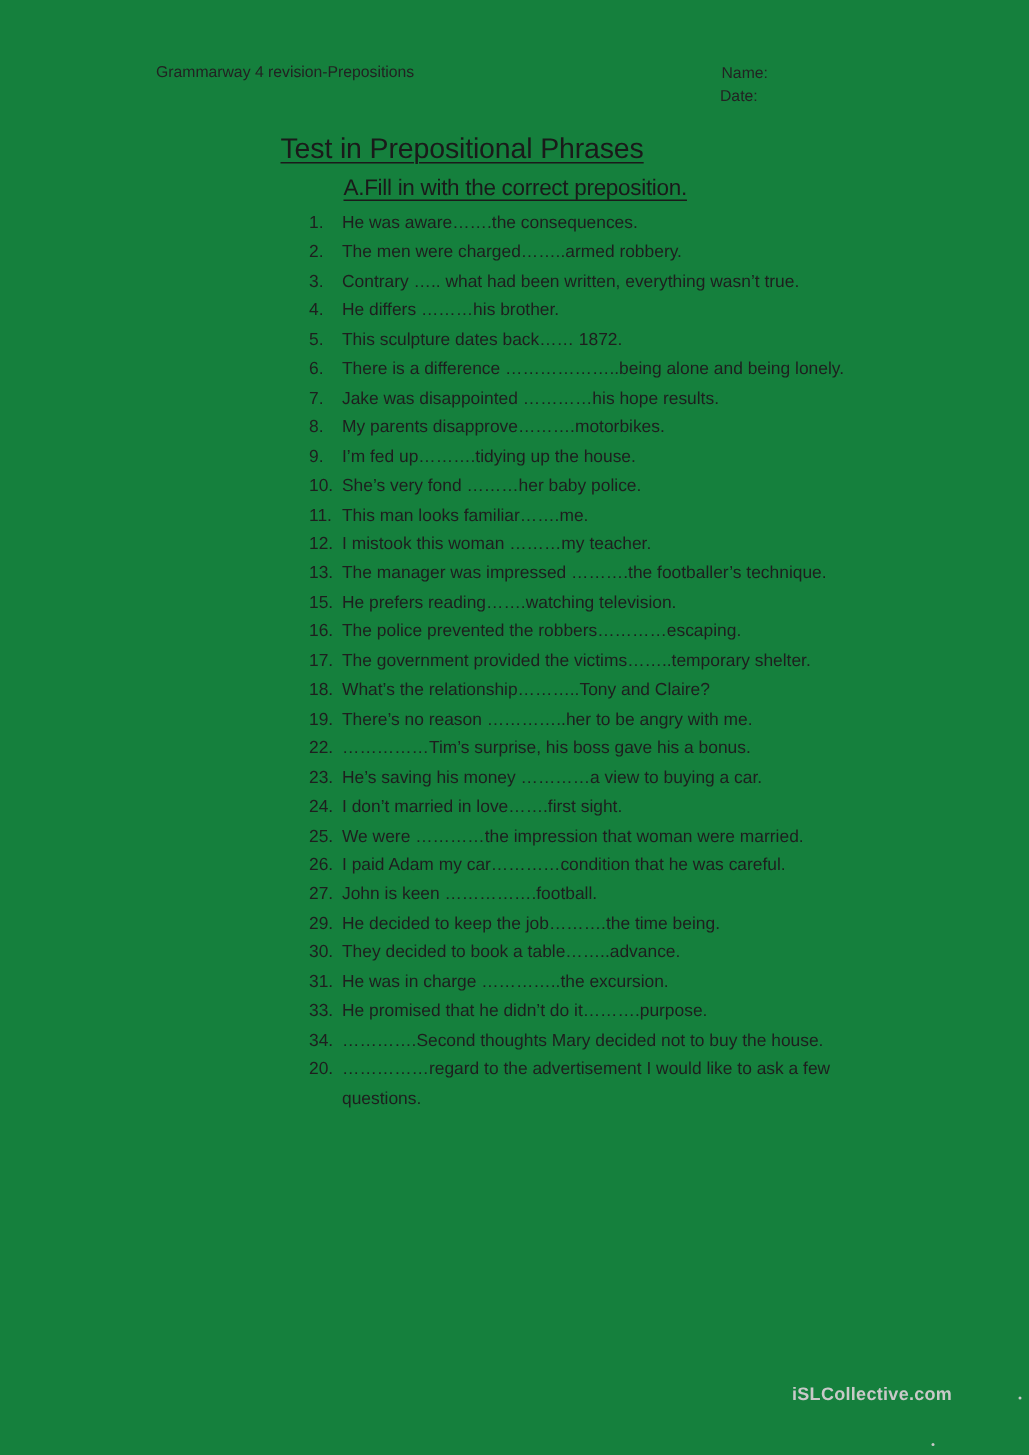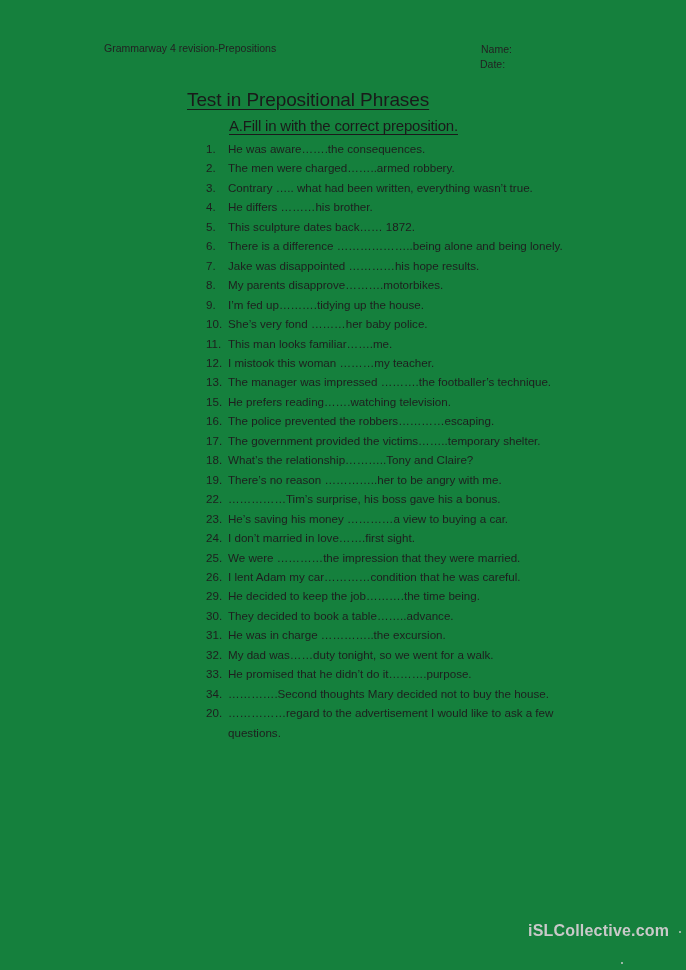--- a/index.html
+++ b/index.html
@@ -81,21 +81,21 @@
     }
     .text {
       flex: 1 1 auto;
       white-space: normal;
       max-width: 362px;
     }
     .watermark {
       position: absolute;
       left: 528px;
       top: 922px;
-      font-size: 16px;
+      font-size: 12px;
       font-weight: bold;
       color: #c9c9c9;
       letter-spacing: 0.2px;
     }
     .dot {
       position: absolute;
       width: 2px; height: 2px;
       background: #c8c8c8;
       border-radius: 50%;
     }
@@ -195,41 +195,41 @@
       <li class="item">
         <span class="num">23.</span>
         <span class="text">He’s saving his money …………a view to buying a car.</span>
       </li>
       <li class="item">
         <span class="num">24.</span>
         <span class="text">I don’t married in love…….first sight.</span>
       </li>
       <li class="item">
         <span class="num">25.</span>
-        <span class="text">We were …………the impression that they were married.</span>
+        <span class="text">We were …………the impression that woman were married.</span>
       </li>
       <li class="item">
         <span class="num">26.</span>
-        <span class="text">I lent Adam my car…………condition that he was careful.</span>
+        <span class="text">I paid Adam my car…………condition that he was careful.</span>
+      </li>
+      <li class="item">
+        <span class="num">27.</span>
+        <span class="text">John is keen …………….football.</span>
       </li>
       <li class="item">
         <span class="num">29.</span>
         <span class="text">He decided to keep the job……….the time being.</span>
       </li>
       <li class="item">
         <span class="num">30.</span>
         <span class="text">They decided to book a table……..advance.</span>
       </li>
       <li class="item">
         <span class="num">31.</span>
         <span class="text">He was in charge …………..the excursion.</span>
-      </li>
-      <li class="item">
-        <span class="num">32.</span>
-        <span class="text">My dad was……duty tonight, so we went for a walk.</span>
       </li>
       <li class="item">
         <span class="num">33.</span>
         <span class="text">He promised that he didn’t do it……….purpose.</span>
       </li>
       <li class="item">
         <span class="num">34.</span>
         <span class="text">………….Second thoughts Mary decided not to buy the house.</span>
       </li>
       <li class="item">

